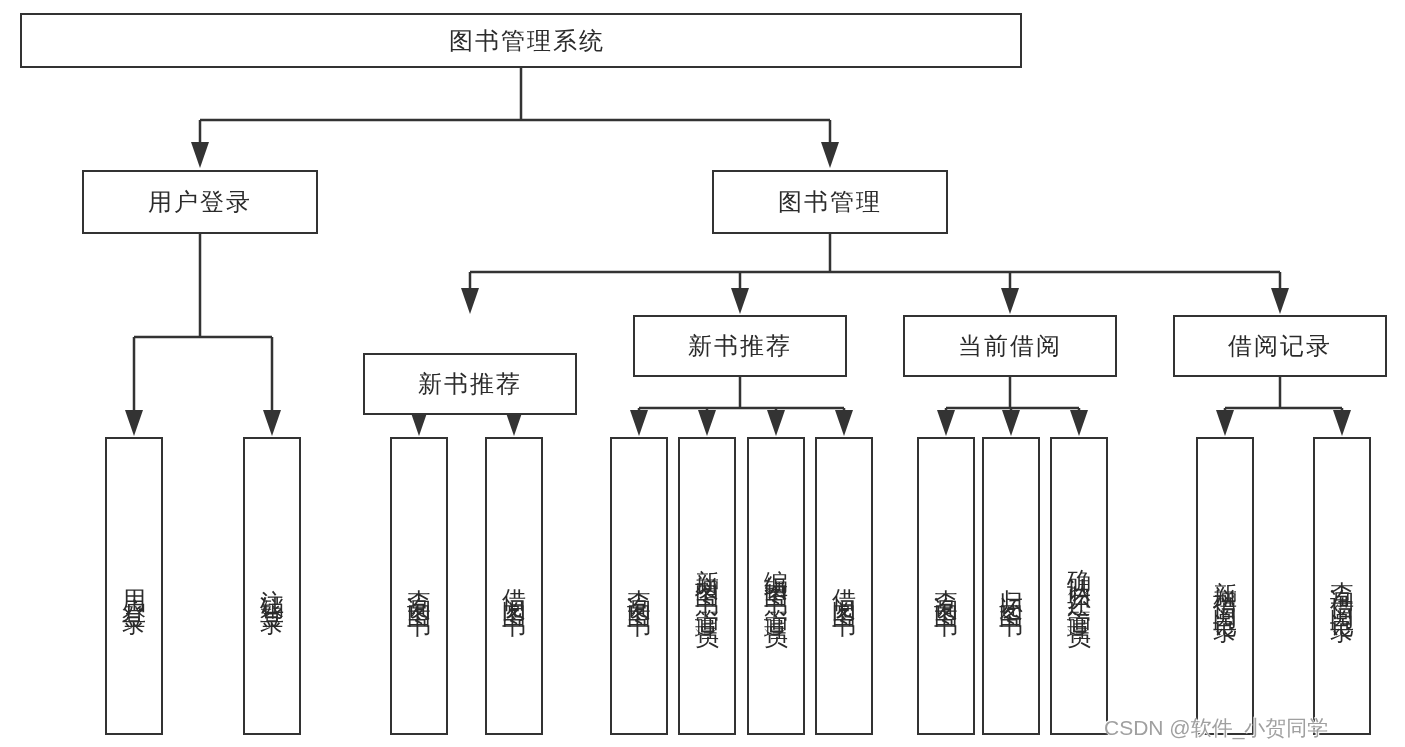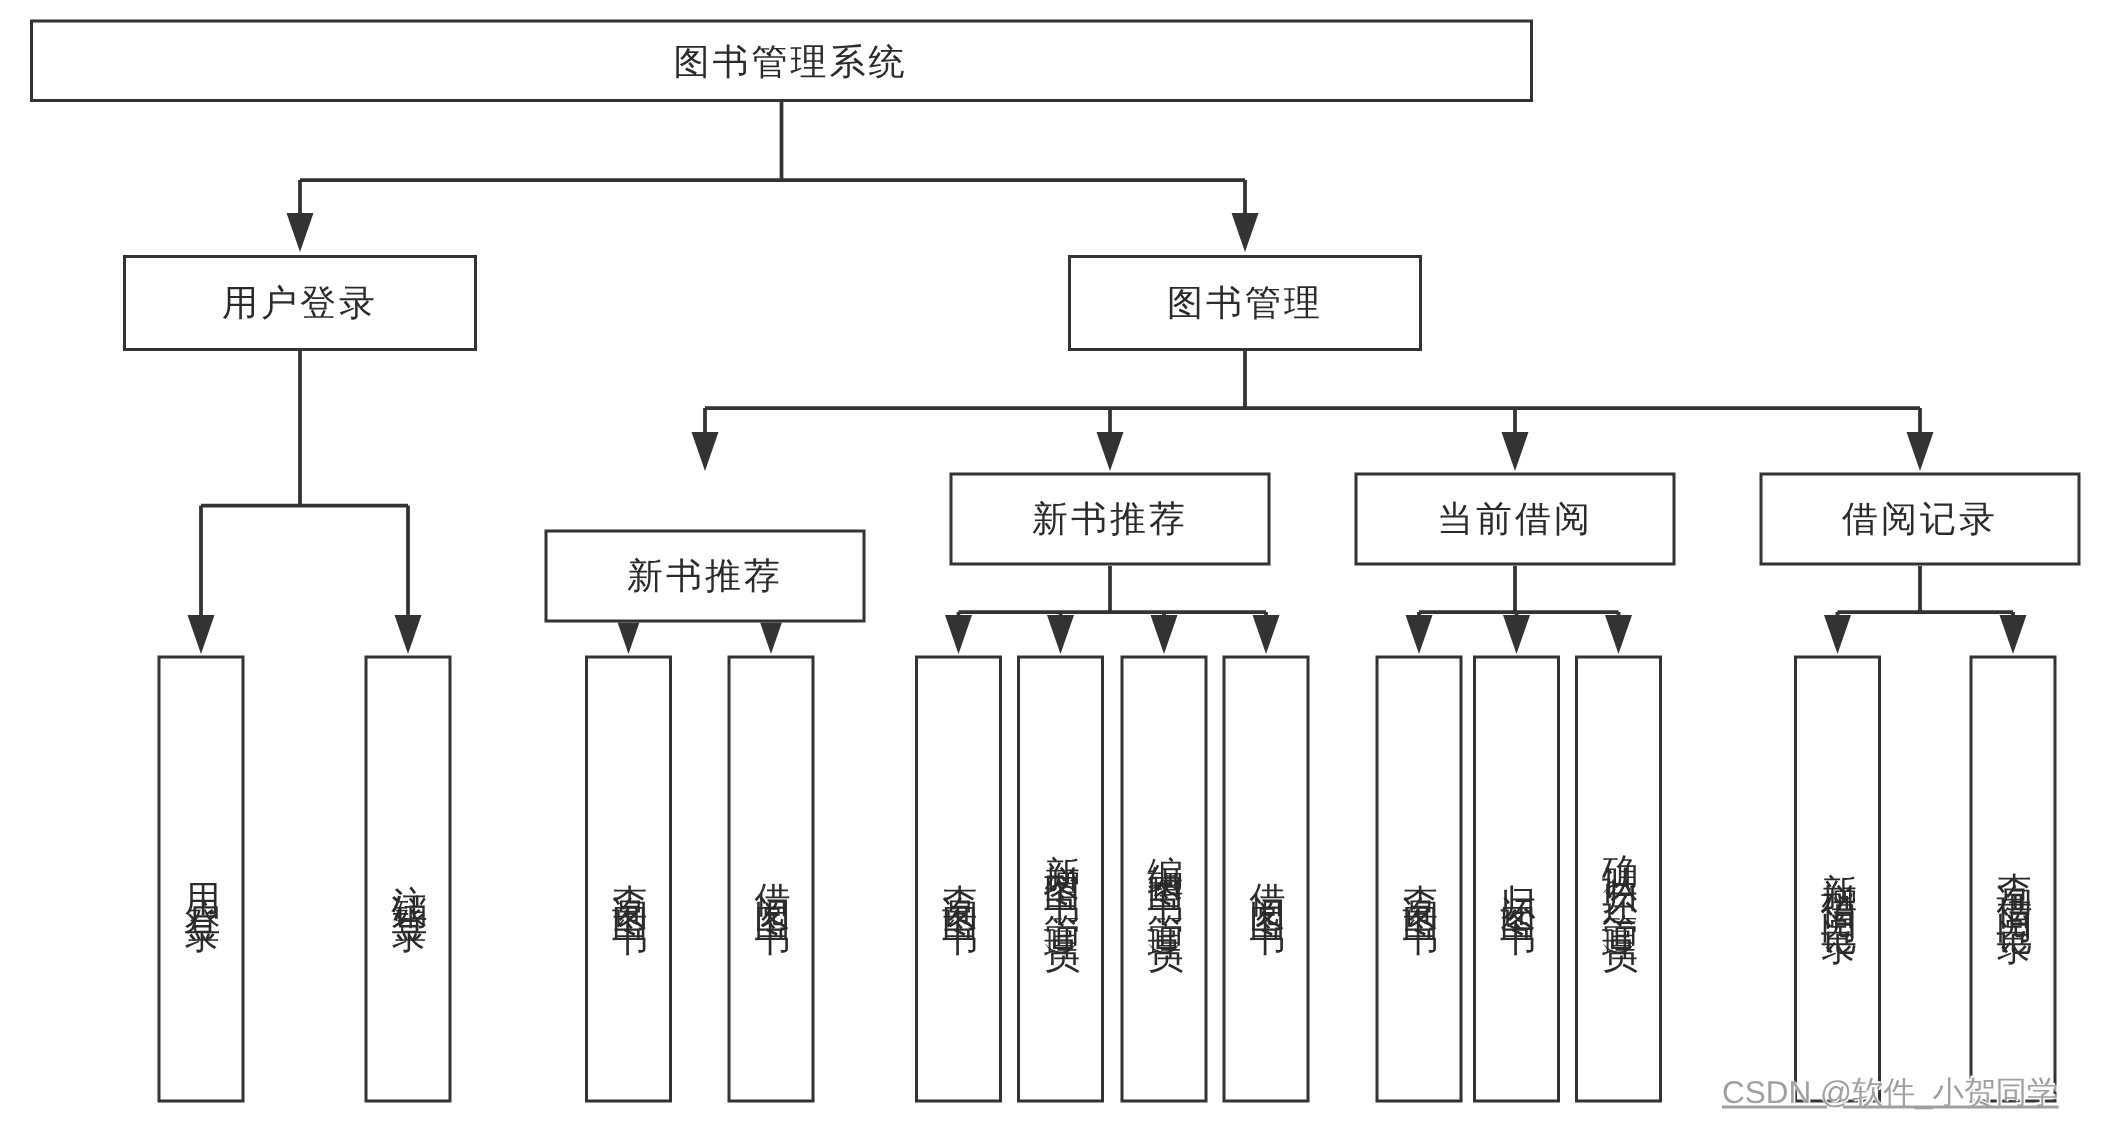--- a/index.html
+++ b/index.html
@@ -67,28 +67,27 @@
   .lf-c2 { left: 678px; }
   .lf-c3 { left: 747px; }
   .lf-c4 { left: 815px; }
   .lf-d1 { left: 917px; }
   .lf-d2 { left: 982px; }
   .lf-d3 { left: 1050px; }
   .lf-e1 { left: 1196px; }
   .lf-e2 { left: 1313px; }
   .watermark {
     position: absolute;
-    left: 1148px;
+    left: 1104px;
     top: 714px;
     z-index: 5;
     font-size: 21px;
     color: #a0a0a0;
     white-space: nowrap;
     text-shadow: 0 0 2px #ffffff, 1px 1px 0 #ffffff, -1px -1px 0 #ffffff;
-    text-decoration: underline;
   }
 </style>
 </head>
 <body>
 
 <div class="canvas">
 
   <svg class="wires" width="1405" height="747" viewBox="0 0 1405 747">
 
     <g stroke="#333333" stroke-width="2.5" fill="none">

